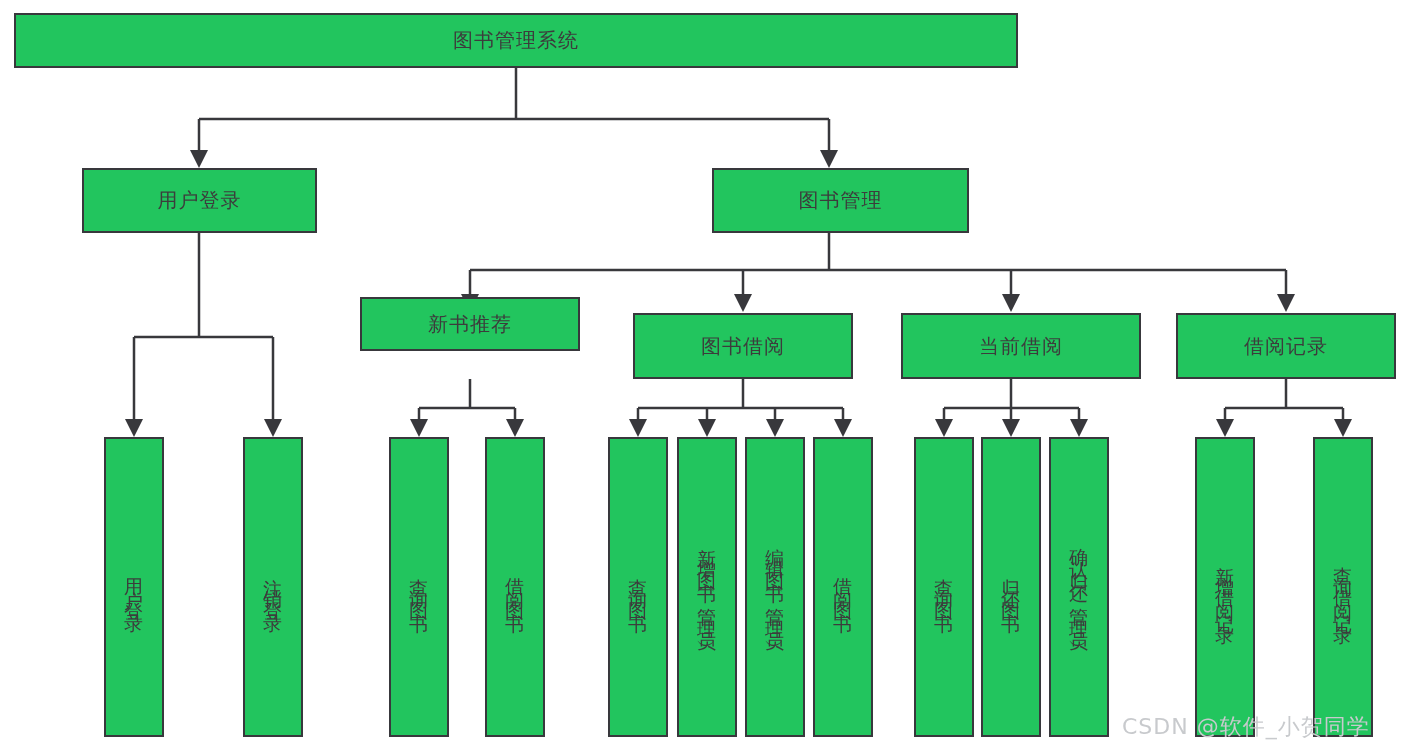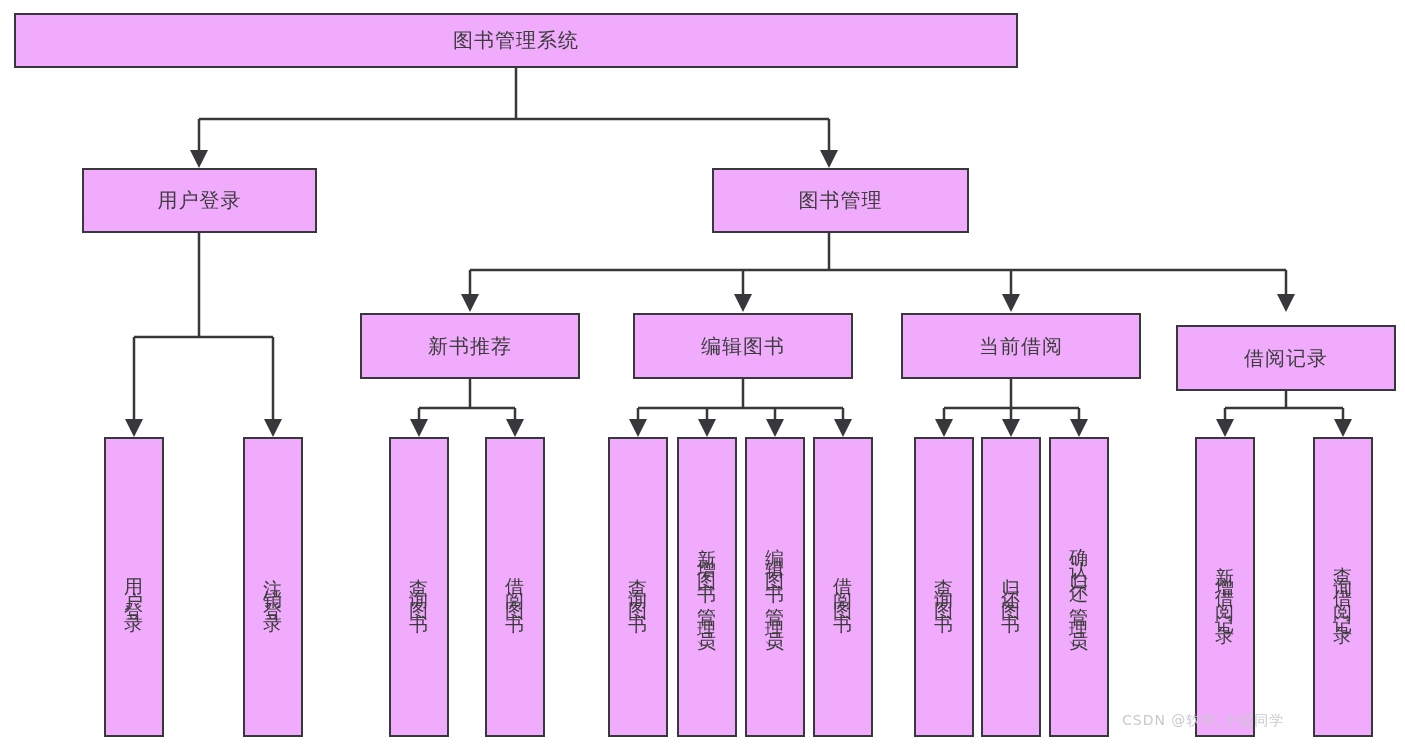--- a/index.html
+++ b/index.html
@@ -13,21 +13,21 @@
   }
   .connectors {
     position: absolute;
     left: 0; top: 0;
     width: 1405px; height: 747px;
     z-index: 0;
   }
   .node {
     position: absolute;
     box-sizing: border-box;
-    background: #f0abfc;
+    background: #22c55e;
     border: 2px solid #38383c;
     color: #3c3c3c;
     display: flex;
     align-items: center;
     justify-content: center;
     z-index: 1;
   }
   .h-node {
     font-size: 20px;
     letter-spacing: 1px;
@@ -37,21 +37,21 @@
     writing-mode: vertical-rl;
     text-orientation: mixed;
     font-size: 19px;
     letter-spacing: 12px;
     line-height: 1;
   }
   .watermark {
     position: absolute;
     left: 1122px;
     top: 712px;
-    font-size: 14px;
+    font-size: 22px;
     color: #c8cacd;
     letter-spacing: 1px;
     white-space: nowrap;
     z-index: 2;
   }
 </style>
 </head>
 <body>
 
 <div class="canvas">
@@ -74,24 +74,24 @@
              M935 419 L953 419 L944 437 Z  M1002 419 L1020 419 L1011 437 Z
              M1070 419 L1088 419 L1079 437 Z
              M1216 419 L1234 419 L1225 437 Z  M1334 419 L1352 419 L1343 437 Z"></path>
   </svg>
 
   <div class="node h-node" style="left:14px; top:13px; width:1004px; height:55px;">图书管理系统</div>
 
   <div class="node h-node" style="left:82px; top:168px; width:235px; height:65px;">用户登录</div>
   <div class="node h-node" style="left:712px; top:168px; width:257px; height:65px;">图书管理</div>
 
-  <div class="node h-node" style="left:360px; top:313px; width:220px; height:66px;">新书推荐</div>
-  <div class="node h-node" style="left:633px; top:313px; width:220px; height:66px;">编辑图书</div>
+  <div class="node h-node" style="left:360px; top:297px; width:220px; height:54px;">新书推荐</div>
+  <div class="node h-node" style="left:633px; top:313px; width:220px; height:66px;">图书借阅</div>
   <div class="node h-node" style="left:901px; top:313px; width:240px; height:66px;">当前借阅</div>
-  <div class="node h-node" style="left:1176px; top:313px; width:220px; height:66px;margin-top:12px;">借阅记录</div>
+  <div class="node h-node" style="left:1176px; top:313px; width:220px; height:66px;">借阅记录</div>
 
   <div class="node v-node" style="left:104px; top:437px; width:60px; height:300px;">用户登录</div>
   <div class="node v-node" style="left:243px; top:437px; width:60px; height:300px;">注销登录</div>
 
   <div class="node v-node" style="left:389px; top:437px; width:60px; height:300px;">查询图书</div>
   <div class="node v-node" style="left:485px; top:437px; width:60px; height:300px;">借阅图书</div>
 
   <div class="node v-node" style="left:608px; top:437px; width:60px; height:300px;">查询图书</div>
   <div class="node v-node" style="left:677px; top:437px; width:60px; height:300px;">新增图书（管理员）</div>
   <div class="node v-node" style="left:745px; top:437px; width:60px; height:300px;">编辑图书（管理员）</div>

